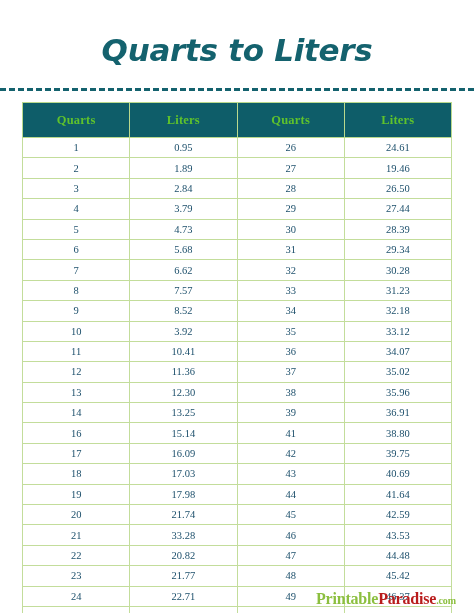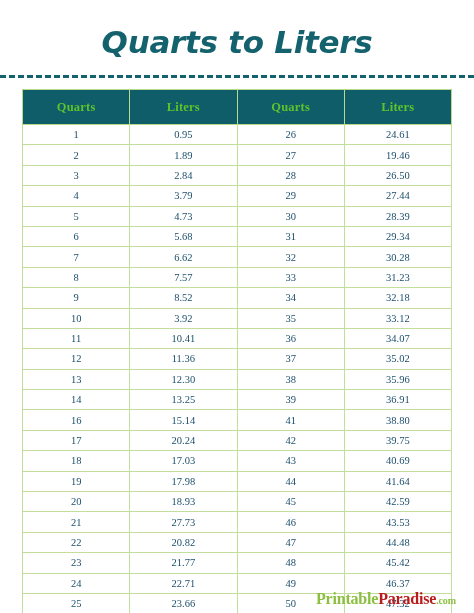--- a/index.html
+++ b/index.html
@@ -17,21 +17,21 @@
 
   
   .page-title {
     text-align: center;
     font-family: "DejaVu Sans", sans-serif;
     font-style: italic;
     font-weight: bold;
     font-size: 31px;
     letter-spacing: -0.3px;
     color: #14626e;
-    margin: 8px;
+    margin: 16px;
     padding: 12px 0 0 0;
     line-height: 44px;
     white-space: nowrap;
   }
 
   
   .divider {
     height: 0;
     margin: 11px 0 0 0;
     border: 0;
@@ -207,45 +207,45 @@
           <td>36.91</td>
         </tr>
         <tr>
           <td>16</td>
           <td>15.14</td>
           <td>41</td>
           <td>38.80</td>
         </tr>
         <tr>
           <td>17</td>
-          <td>20.24</td>
+          <td>16.09</td>
           <td>42</td>
           <td>39.75</td>
         </tr>
         <tr>
           <td>18</td>
           <td>17.03</td>
           <td>43</td>
           <td>40.69</td>
         </tr>
         <tr>
           <td>19</td>
           <td>17.98</td>
           <td>44</td>
           <td>41.64</td>
         </tr>
         <tr>
           <td>20</td>
-          <td>18.93</td>
+          <td>21.74</td>
           <td>45</td>
           <td>42.59</td>
         </tr>
         <tr>
           <td>21</td>
-          <td>27.73</td>
+          <td>33.28</td>
           <td>46</td>
           <td>43.53</td>
         </tr>
         <tr>
           <td>22</td>
           <td>20.82</td>
           <td>47</td>
           <td>44.48</td>
         </tr>
         <tr>

